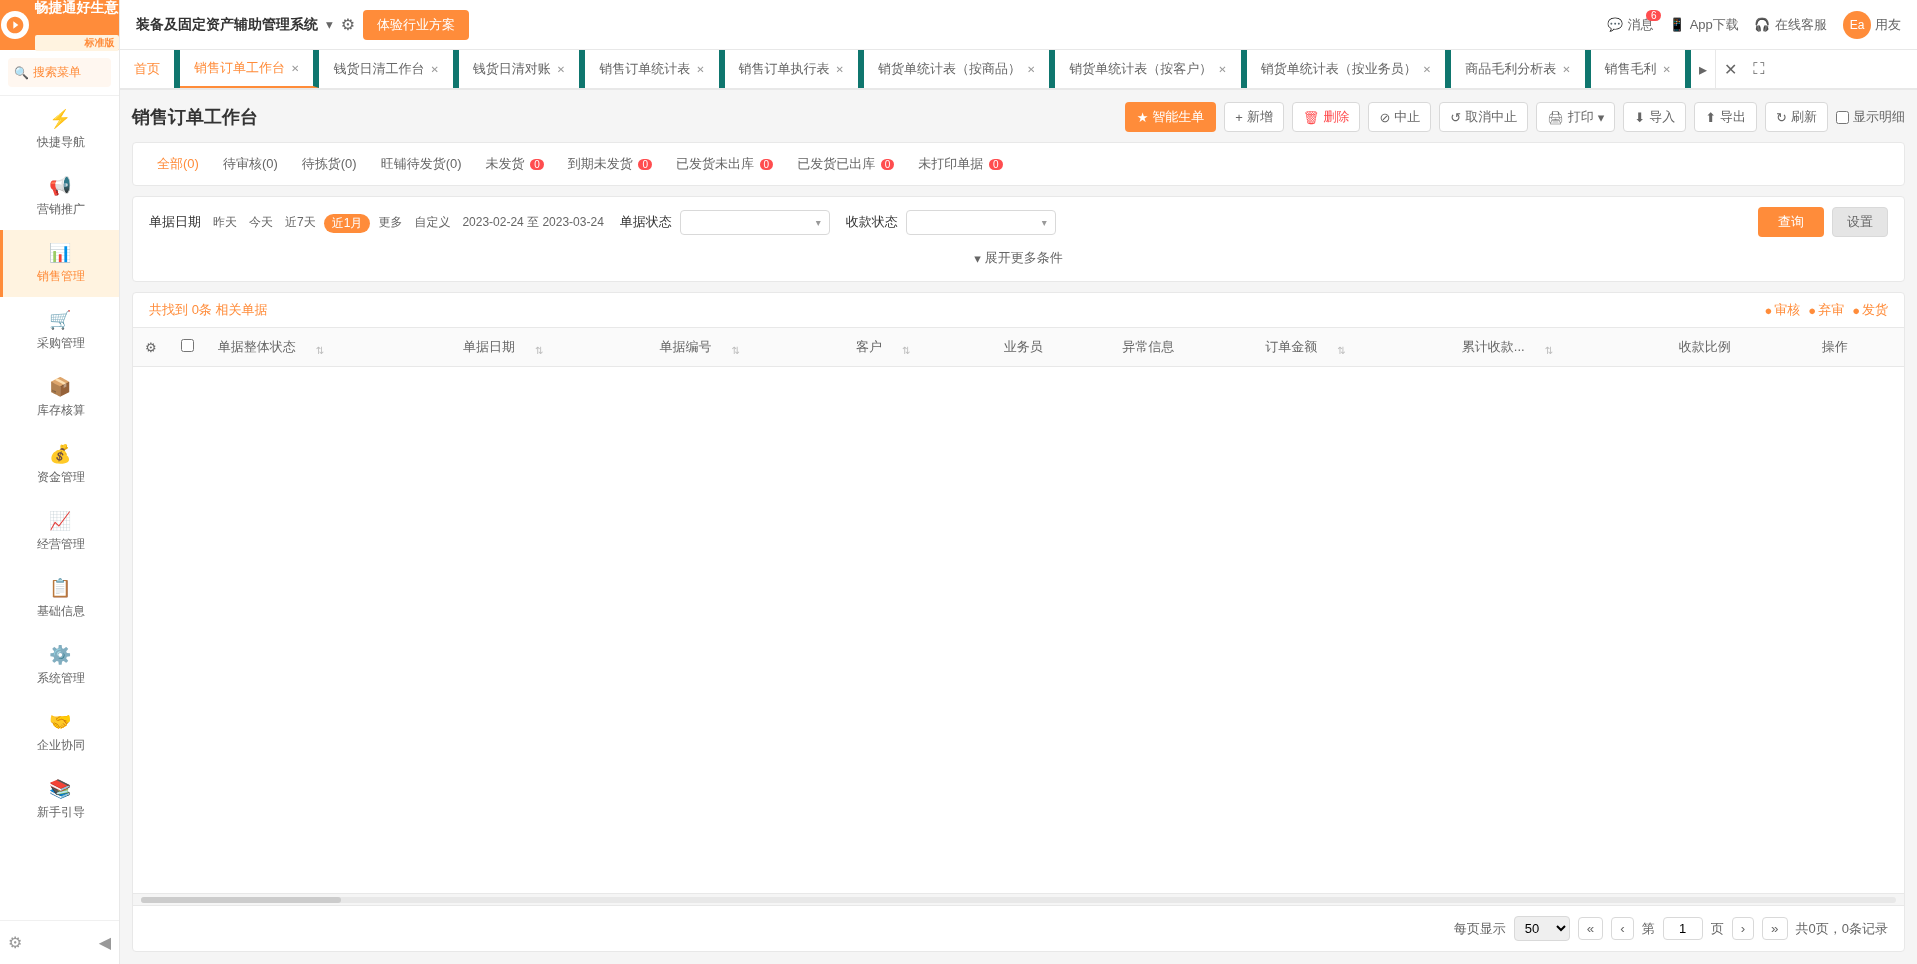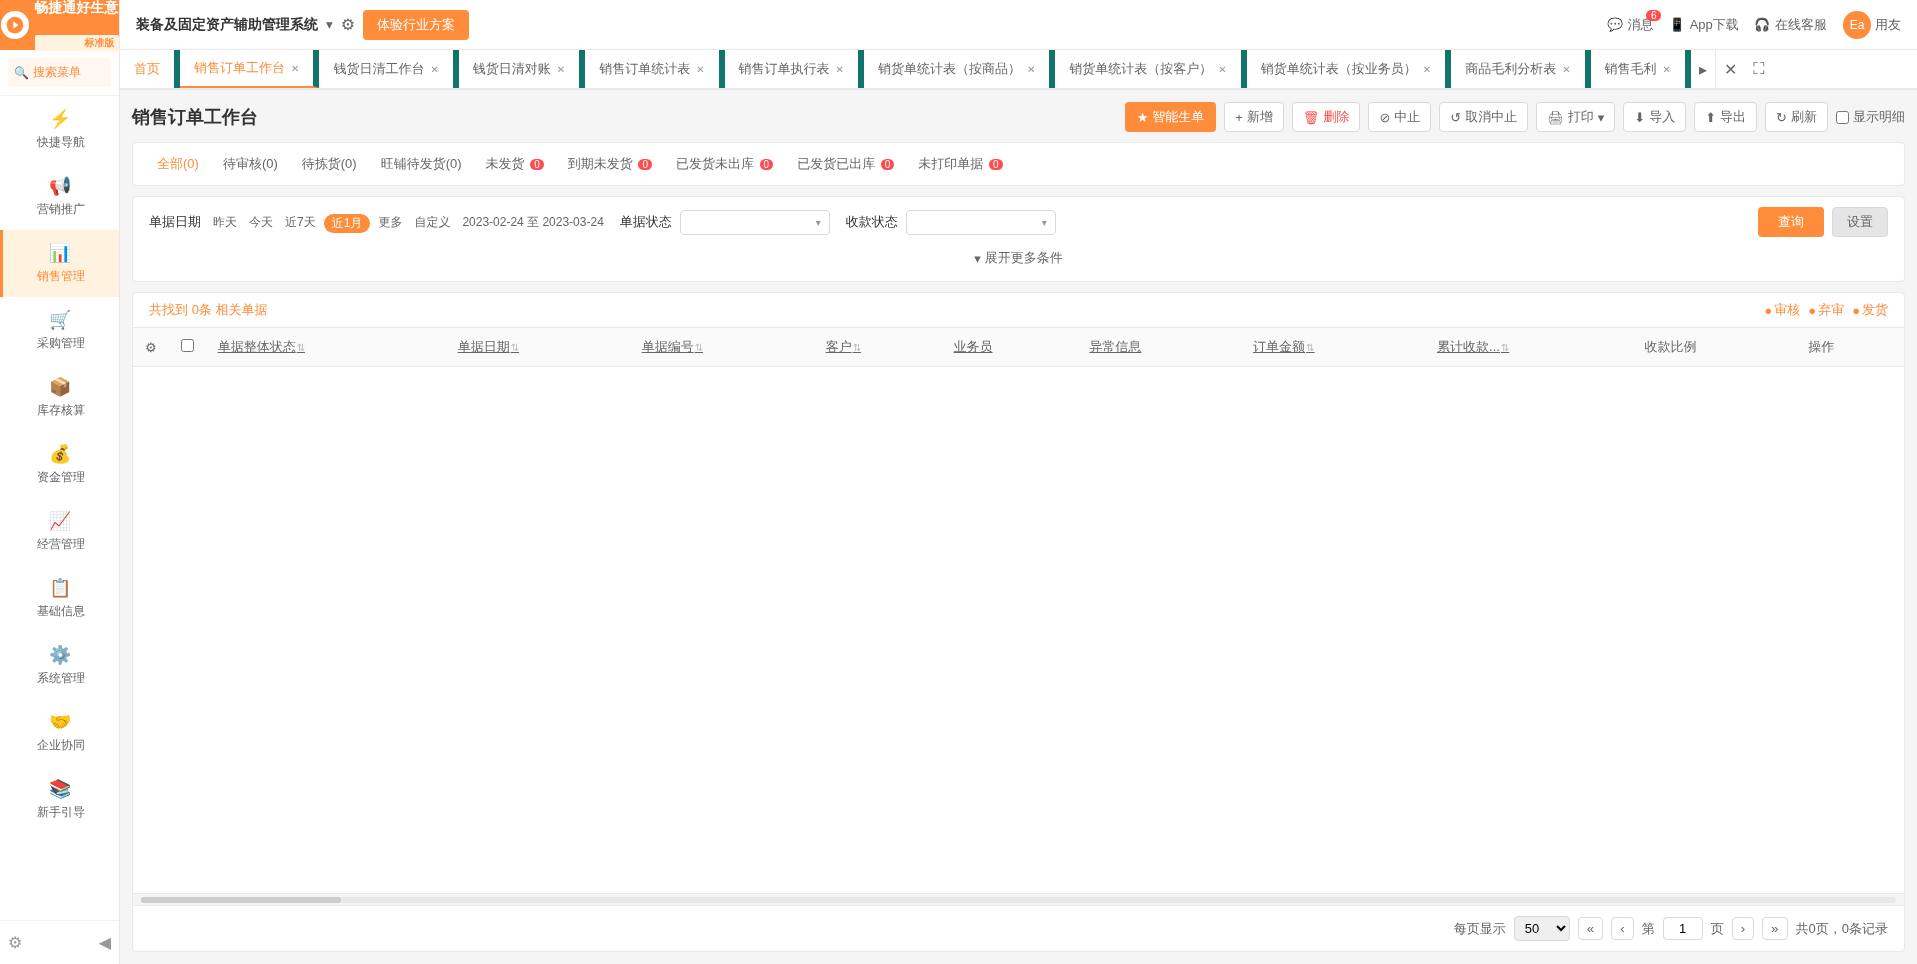--- a/index.html
+++ b/index.html
@@ -84,21 +84,21 @@
     .table-count { font-size: 13px; color: #666; }
     .table-count span { color: #ff8c3a; font-weight: 500; }
     .table-toolbar-right { display: flex; gap: 8px; align-items: center; }
     .btn-approve { background: none; border: none; cursor: pointer; color: #ff8c3a; font-size: 13px; display: flex; align-items: center; gap: 2px; }
     .btn-unapprove { background: none; border: none; cursor: pointer; color: #ff8c3a; font-size: 13px; display: flex; align-items: center; gap: 2px; }
     .btn-ship { background: none; border: none; cursor: pointer; color: #ff8c3a; font-size: 13px; display: flex; align-items: center; gap: 2px; }
     .table-wrapper { flex: 1; overflow: auto; }
     table { width: 100%; border-collapse: collapse; font-size: 13px; }
     thead tr { background: #fafafa; }
     th { padding: 10px 12px; text-align: left; color: #666; font-weight: 500; border-bottom: 1px solid #e8e8e8; white-space: nowrap; }
-    .th-sort { display: flex; align-items: center; gap: 1px; text-decoration: underline; }
+    .th-sort { display: flex; align-items: flex-end; gap: 20px; }
     .sort-icon { color: #bbb; font-size: 10px; }
     .col-settings { width: 30px; text-align: center; }
     .col-check { width: 30px; text-align: center; }
     .empty-area { display: flex; flex-direction: column; align-items: center; justify-content: center; padding: 60px; flex: 1; }
     .empty-text { color: #999; font-size: 14px; }
 
     
     .pagination { display: flex; align-items: center; justify-content: flex-end; padding: 10px 16px; border-top: 1px solid #e8e8e8; gap: 8px; font-size: 13px; color: #666; }
     .page-size-select { border: 1px solid #d9d9d9; border-radius: 4px; padding: 3px 6px; font-size: 13px; }
     .page-nav-btn { background: none; border: 1px solid #d9d9d9; border-radius: 4px; padding: 3px 8px; cursor: pointer; color: #666; }

